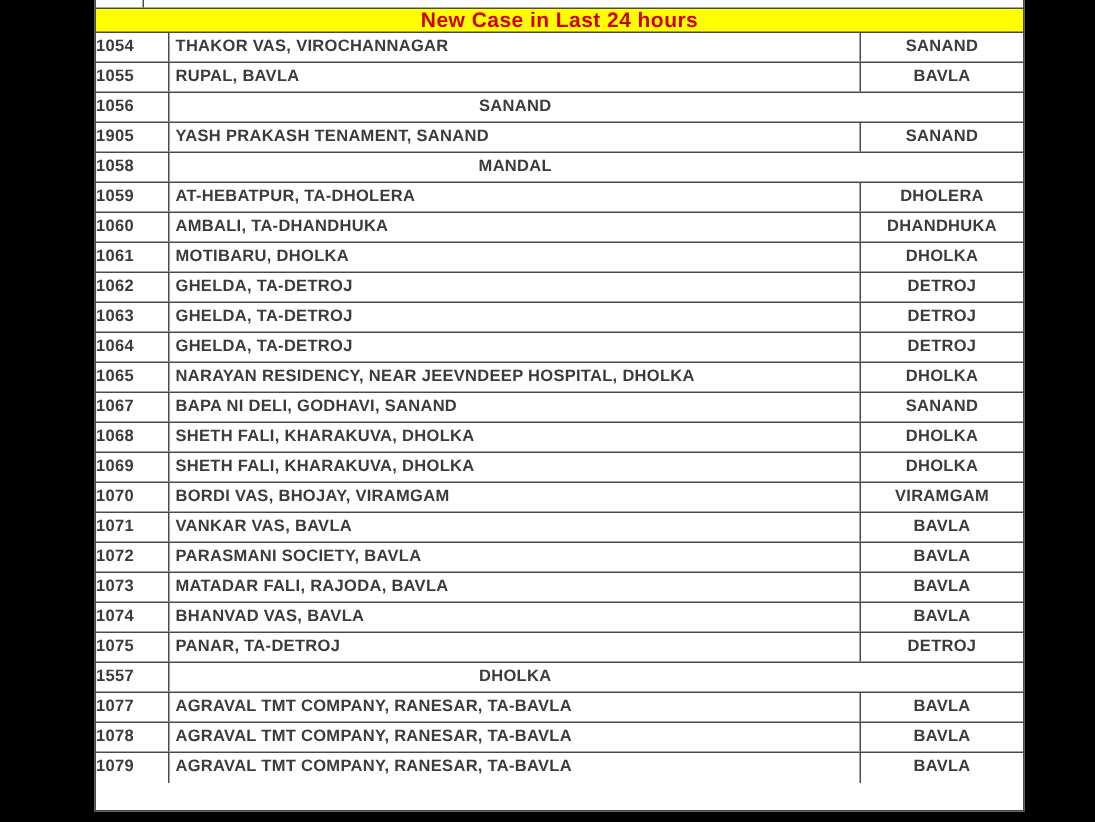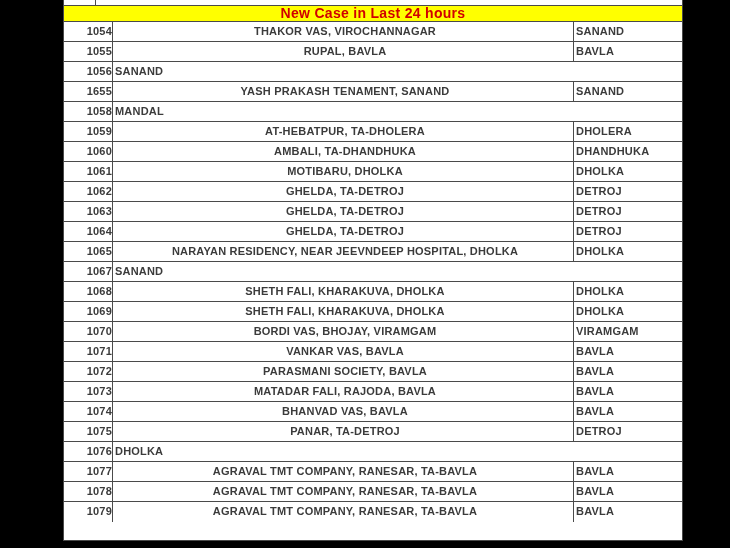--- a/index.html
+++ b/index.html
@@ -63,29 +63,30 @@
     font-size: 11px;
     font-weight: bold;
     color: var(--row-text, #3b3b3b);
     line-height: 19px;
     white-space: nowrap;
     overflow: hidden;
     letter-spacing: 0.2px;
   }
   .cell-id {
     text-align: right;
-    padding-right: 0;
+    padding-right: 23px;
     border-right: 1px solid var(--border, #4a4a4a);
   }
   .cell-addr {
-    text-align: center;
+    text-align: left;
     padding-left: 4px;
     border-right: 1px solid var(--border, #4a4a4a);
   }
   .cell-region {
+    text-align: center;
     padding: 0 2px;
   }
 </style>
 </head>
 <body>
 
 <div class="stage">
   <div class="sliver">
     <div class="divider"></div>
   </div>
@@ -102,21 +103,21 @@
     <div class="cell cell-addr">RUPAL, BAVLA</div>
     <div class="cell cell-region">BAVLA</div>
   </div>
 
   <div class="row">
     <div class="cell cell-id">1056</div>
     <div class="cell cell-region">SANAND</div>
   </div>
 
   <div class="row">
-    <div class="cell cell-id">1655</div>
+    <div class="cell cell-id">1905</div>
     <div class="cell cell-addr">YASH PRAKASH TENAMENT, SANAND</div>
     <div class="cell cell-region">SANAND</div>
   </div>
 
   <div class="row">
     <div class="cell cell-id">1058</div>
     <div class="cell cell-region">MANDAL</div>
   </div>
 
   <div class="row">
@@ -157,20 +158,21 @@
 
   <div class="row">
     <div class="cell cell-id">1065</div>
     <div class="cell cell-addr">NARAYAN RESIDENCY, NEAR JEEVNDEEP HOSPITAL, DHOLKA</div>
     <div class="cell cell-region">DHOLKA</div>
   </div>
 
 
   <div class="row">
     <div class="cell cell-id">1067</div>
+    <div class="cell cell-addr">BAPA NI DELI, GODHAVI, SANAND</div>
     <div class="cell cell-region">SANAND</div>
   </div>
 
   <div class="row">
     <div class="cell cell-id">1068</div>
     <div class="cell cell-addr">SHETH FALI, KHARAKUVA, DHOLKA</div>
     <div class="cell cell-region">DHOLKA</div>
   </div>
 
   <div class="row">
@@ -209,21 +211,21 @@
     <div class="cell cell-region">BAVLA</div>
   </div>
 
   <div class="row">
     <div class="cell cell-id">1075</div>
     <div class="cell cell-addr">PANAR, TA-DETROJ</div>
     <div class="cell cell-region">DETROJ</div>
   </div>
 
   <div class="row">
-    <div class="cell cell-id">1076</div>
+    <div class="cell cell-id">1557</div>
     <div class="cell cell-region">DHOLKA</div>
   </div>
 
   <div class="row">
     <div class="cell cell-id">1077</div>
     <div class="cell cell-addr">AGRAVAL TMT COMPANY, RANESAR, TA-BAVLA</div>
     <div class="cell cell-region">BAVLA</div>
   </div>
 
   <div class="row">

